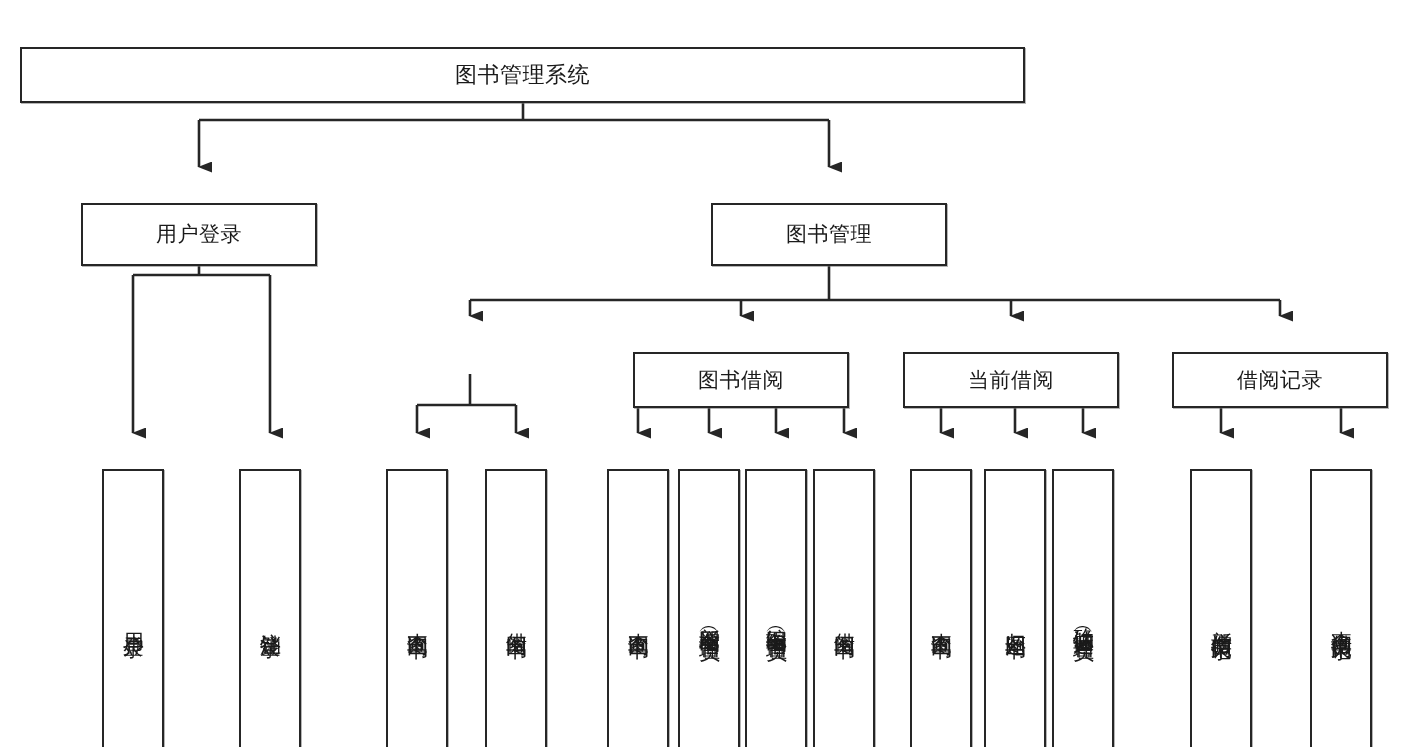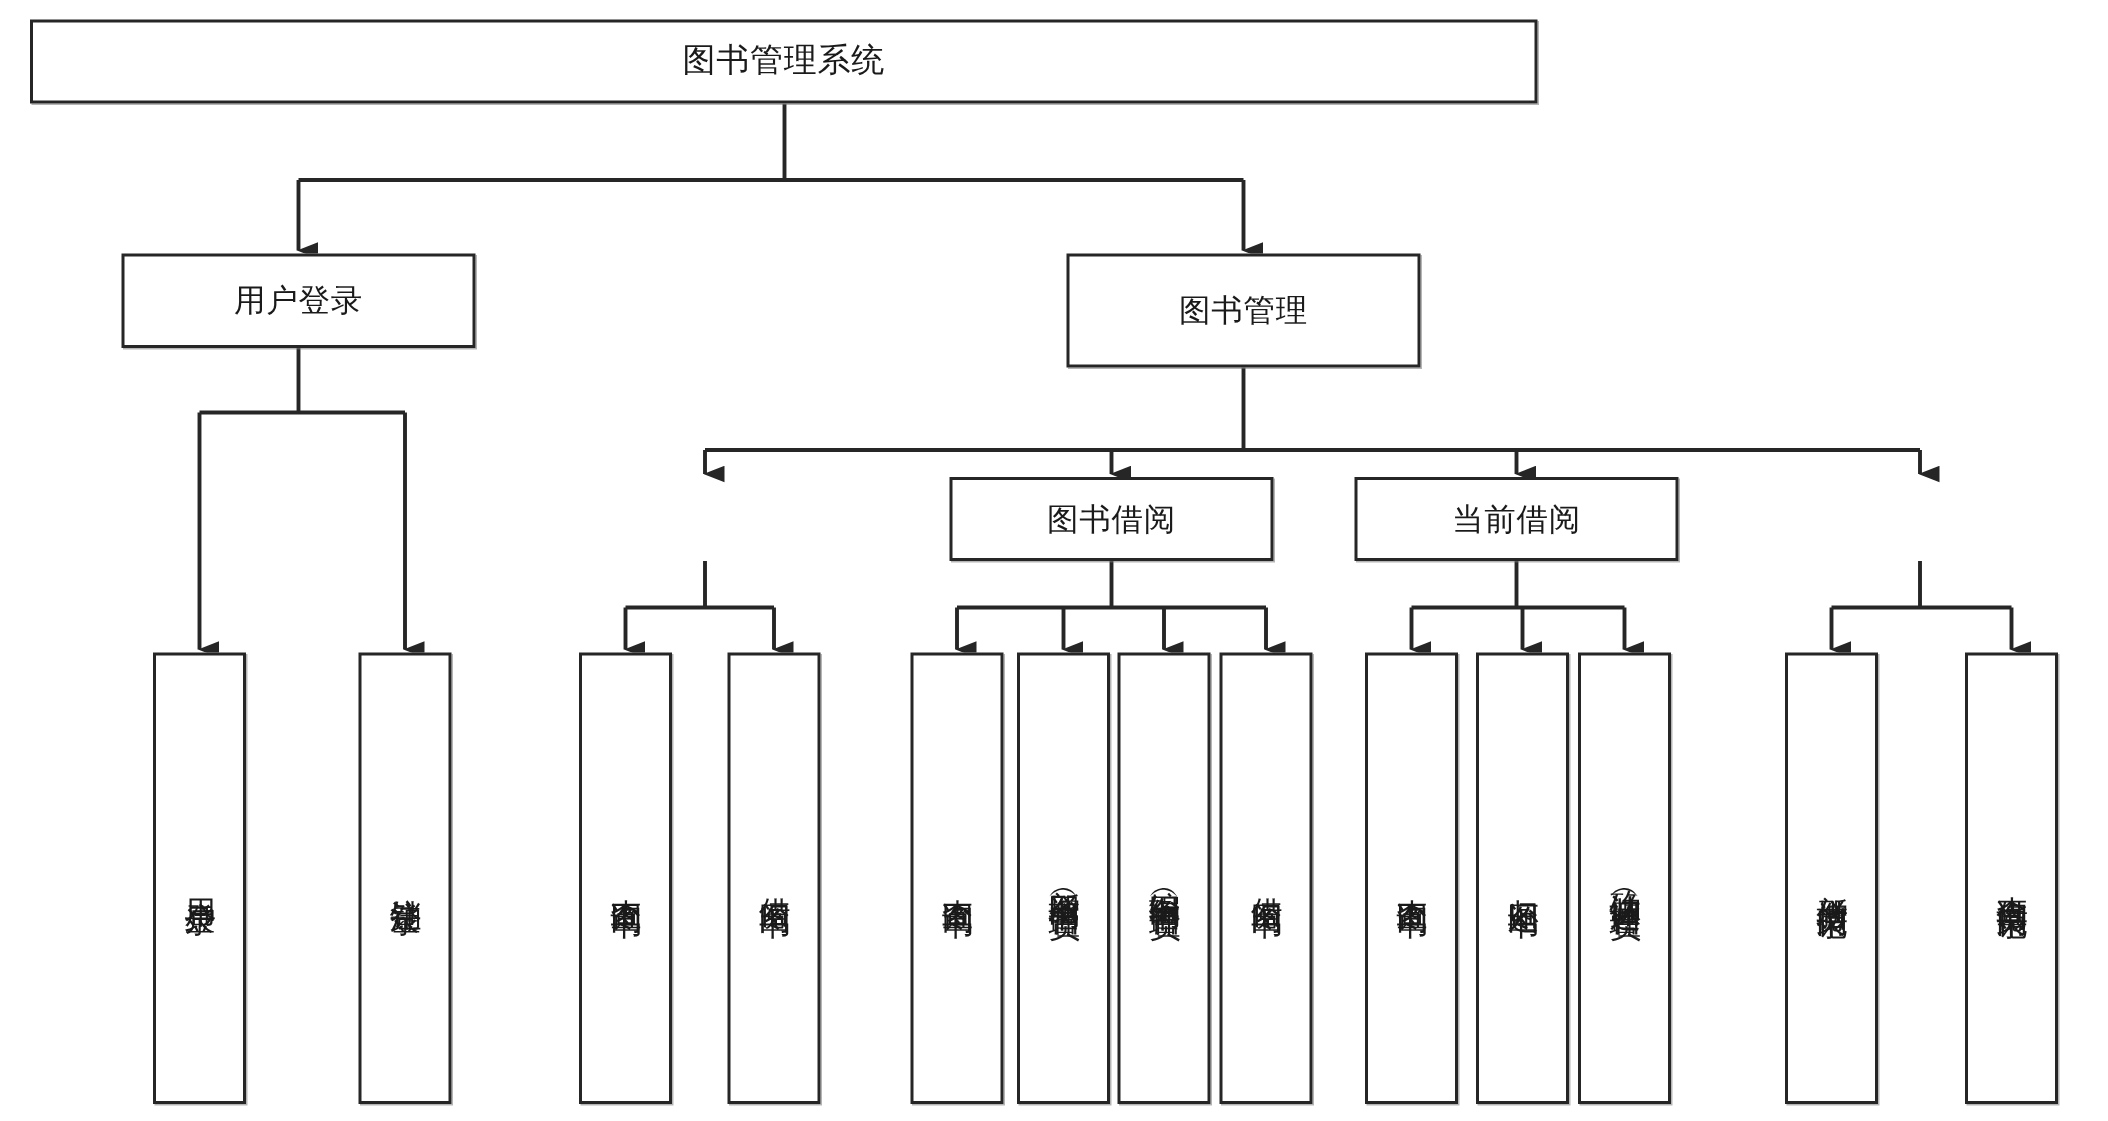--- a/index.html
+++ b/index.html
@@ -28,20 +28,21 @@
   .node {
     position: absolute;
     box-sizing: border-box;
     border: 2px solid #262626;
     background: #ffffff;
     display: flex;
     align-items: center;
     justify-content: center;
     color: #1a1a1a;
     box-shadow: 1px 1px 0 rgba(120,120,120,0.55);
+    margin-top: 34px;
   }
   .node .lbl {
     display: block;
     text-align: center;
     line-height: 1.18;
     white-space: nowrap;
   }
   
   .node.h .lbl {
     font-size: 21px;
@@ -128,30 +129,33 @@
     </g>
   </svg>
 
   <div class="node root h" style="left:20px; top:13px; width:1005px; height:56px;">
     <span class="lbl">图书管理系统</span>
   </div>
 
   <div class="node h" style="left:81px; top:169px; width:236px; height:63px;">
     <span class="lbl">用户登录</span>
   </div>
-  <div class="node h" style="left:711px; top:169px; width:236px; height:76px;">
+  <div class="node h" style="left:711px; top:169px; width:236px; height:63px;">
     <span class="lbl">图书管理</span>
   </div>
 
   <div class="node h" style="left:903px; top:318px; width:216px; height:56px;">
     <span class="lbl">当前借阅</span>
   </div>
   <div class="node h" style="left:633px; top:318px; width:216px; height:56px;">
     <span class="lbl">图书借阅</span>
   </div>
+  <div class="node h" style="left:1172px; top:318px; width:216px; height:56px;">
+    <span class="lbl">借阅记录</span>
+  </div>
 
   <div class="node v" style="left:102px; top:435px; width:62px; height:301px;">
     <span class="lbl">用户登录</span>
   </div>
   <div class="node v" style="left:239px; top:435px; width:62px; height:301px;">
     <span class="lbl">注销登录</span>
   </div>
 
   <div class="node v" style="left:386px; top:435px; width:62px; height:301px;">
     <span class="lbl">查询图书</span>

